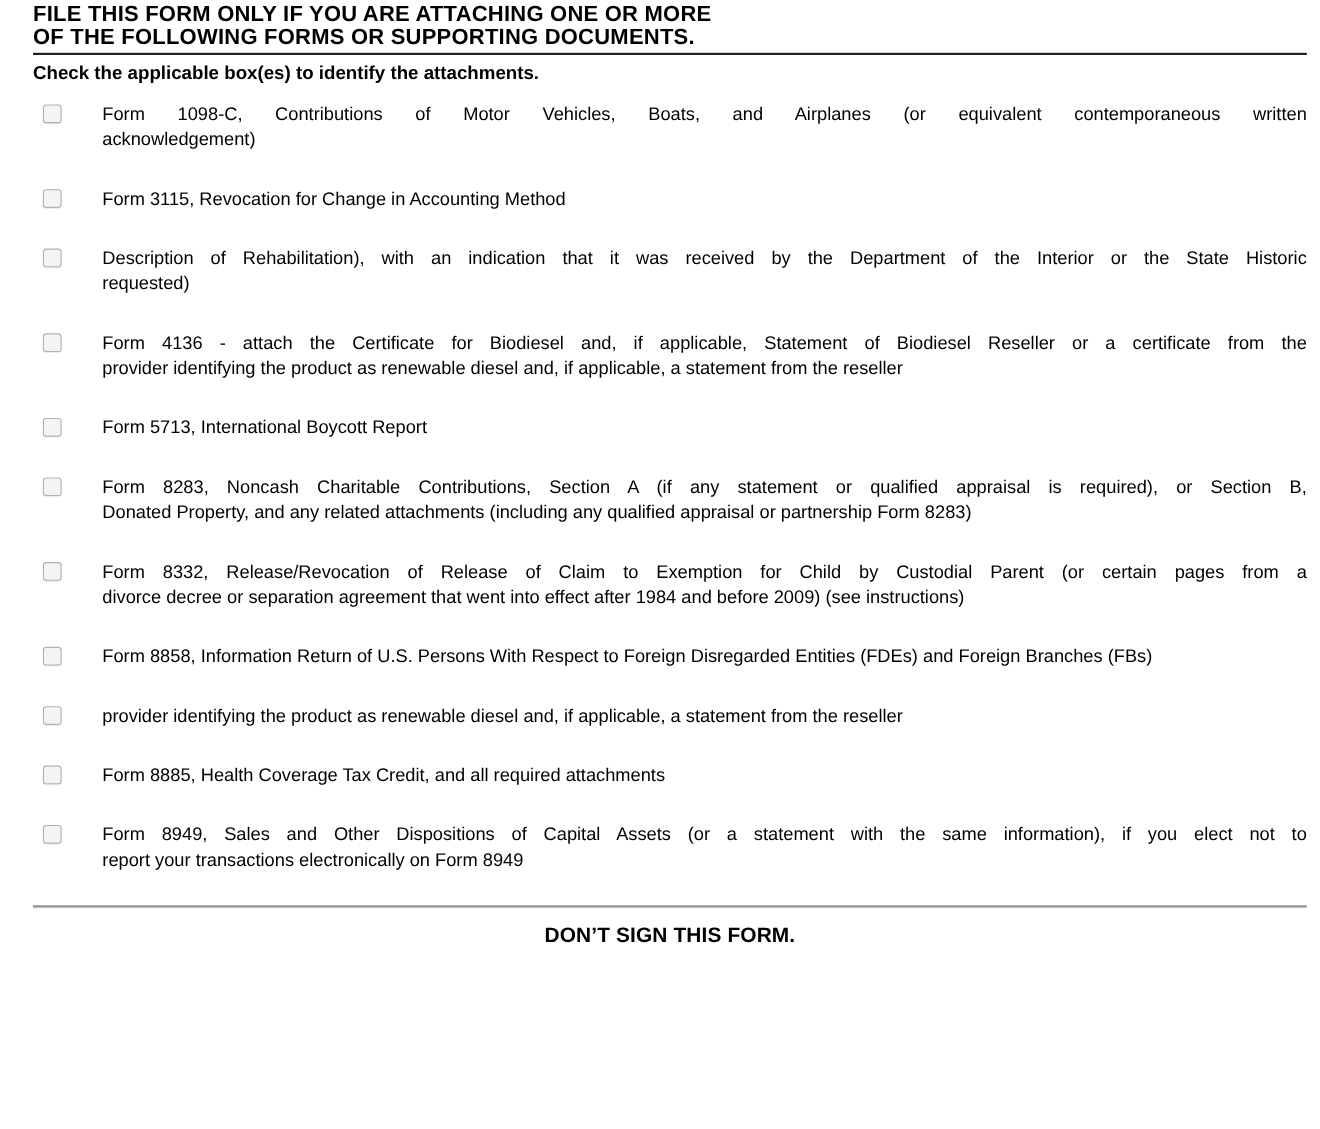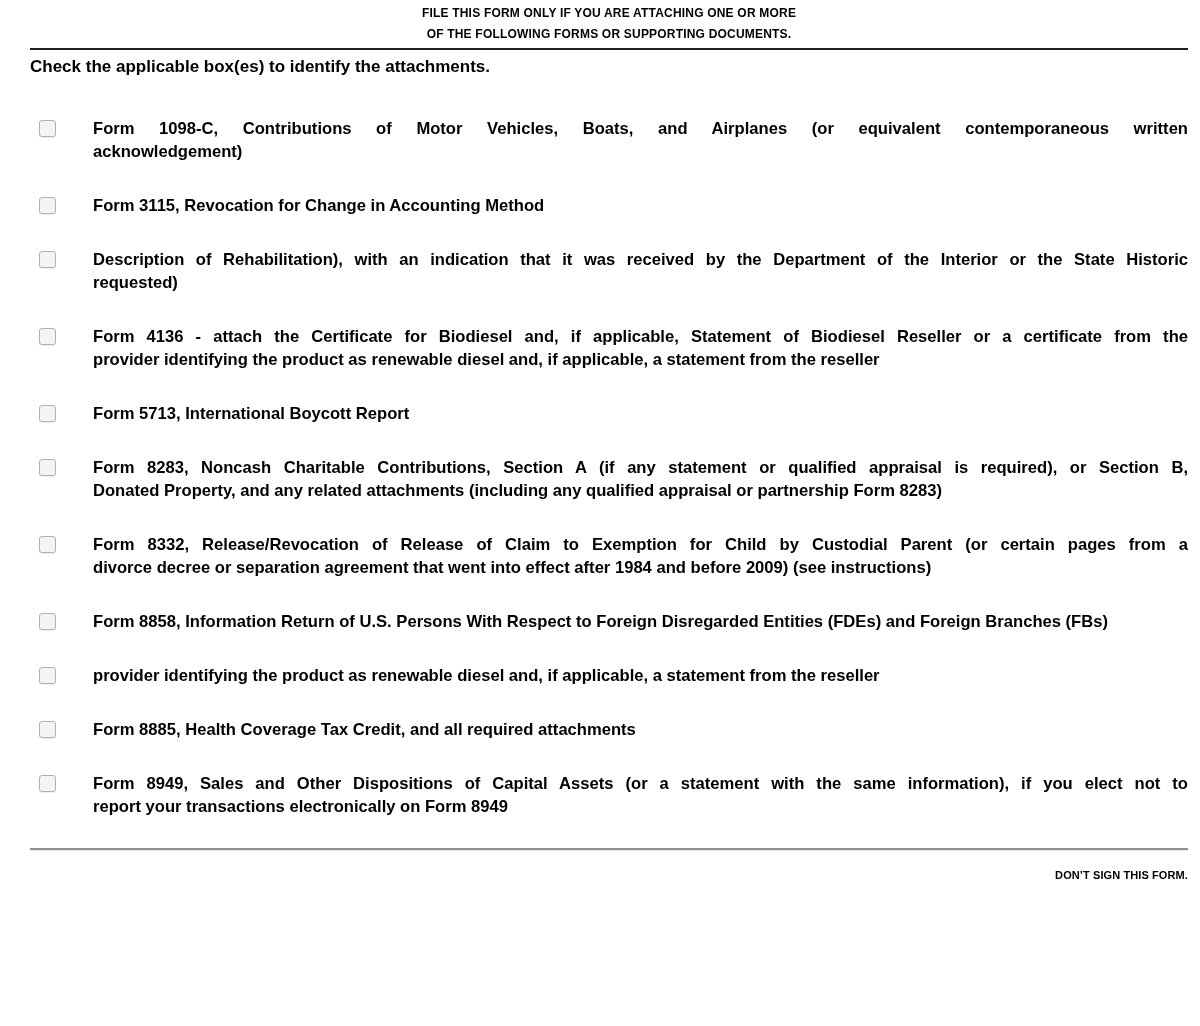--- a/index.html
+++ b/index.html
@@ -11,44 +11,43 @@
   }
   .page {
     width: 1200px;
     height: 1026px;
     box-sizing: border-box;
     padding: 0 12px 0 30px;
     overflow: hidden;
   }
   .form-header {
     padding-top: 3px;
-    text-align: center;
+    text-align: left;
     font-weight: 700;
-    font-size: 12px;
+    font-size: 20px;
     line-height: 21px;
     letter-spacing: 0.2px;
   }
   .rule {
     border: 0;
     margin: 0;
     height: 0;
   }
   .rule-dark {
     border-top: 2px solid #1f1f1f;
     margin-top: 3px;
   }
   .instruction {
     font-size: 17px;
     font-weight: 700;
     line-height: 20px;
     margin-top: 7px;
   }
   .attachment-list {
-    margin-top: 40px;
-    font-weight: bold;
+    margin-top: 15px;
   }
   .item {
     display: flex;
     align-items: flex-start;
     font-size: 16.6px;
     line-height: 23px;
   }
   .item + .item {
     margin-top: 31px;
   }
@@ -73,23 +72,23 @@
   }
   .jline.last {
     text-align-last: left;
   }
   .rule-gray {
     border-top: 2px solid #8f8f8f;
     box-shadow: 0 1px 0 #e9e9e9;
     margin-top: 30px;
   }
   .footer-warning {
-    text-align: right;
+    text-align: center;
     font-weight: 700;
-    font-size: 11px;
+    font-size: 19px;
     line-height: 21px;
     margin: 15px 0 13px 0;
     letter-spacing: 0.1px;
   }
 </style>
 </head>
 <body>
 
 <div class="page">
 

